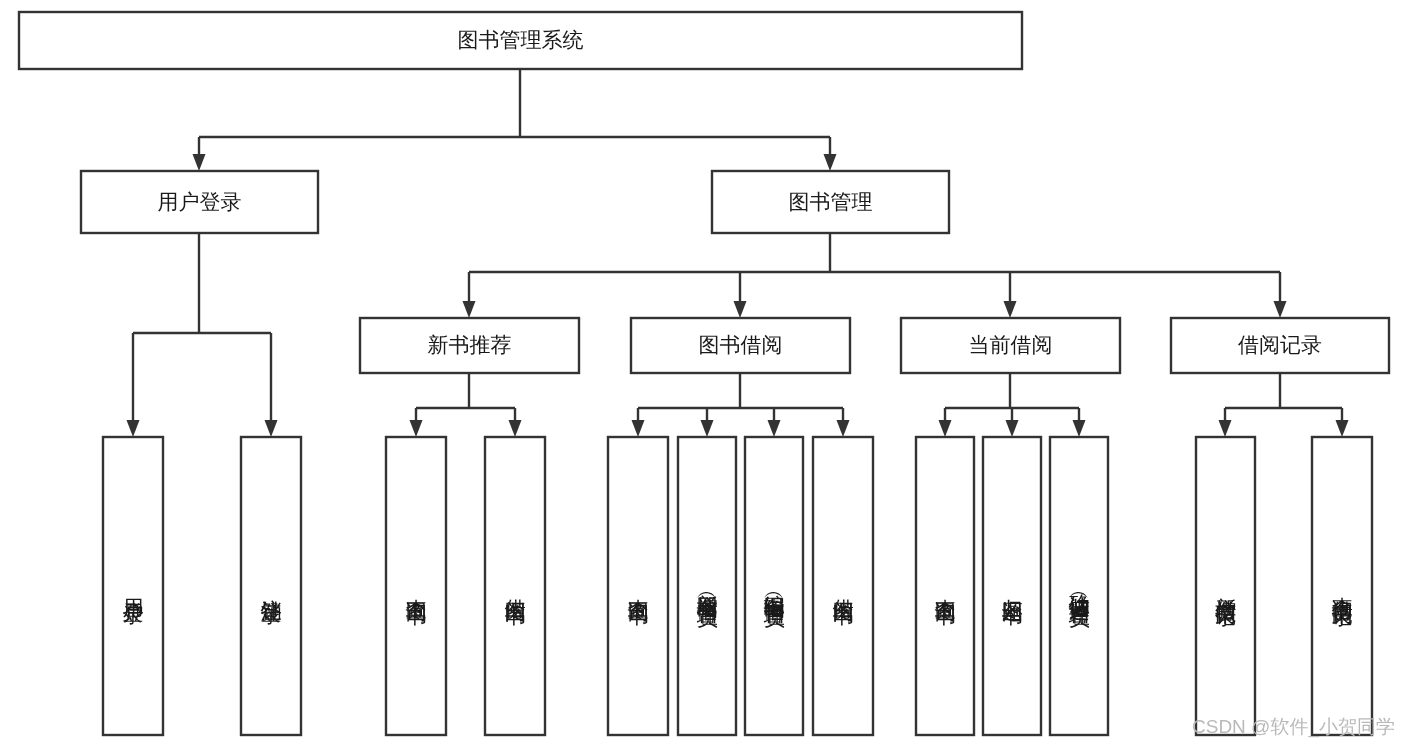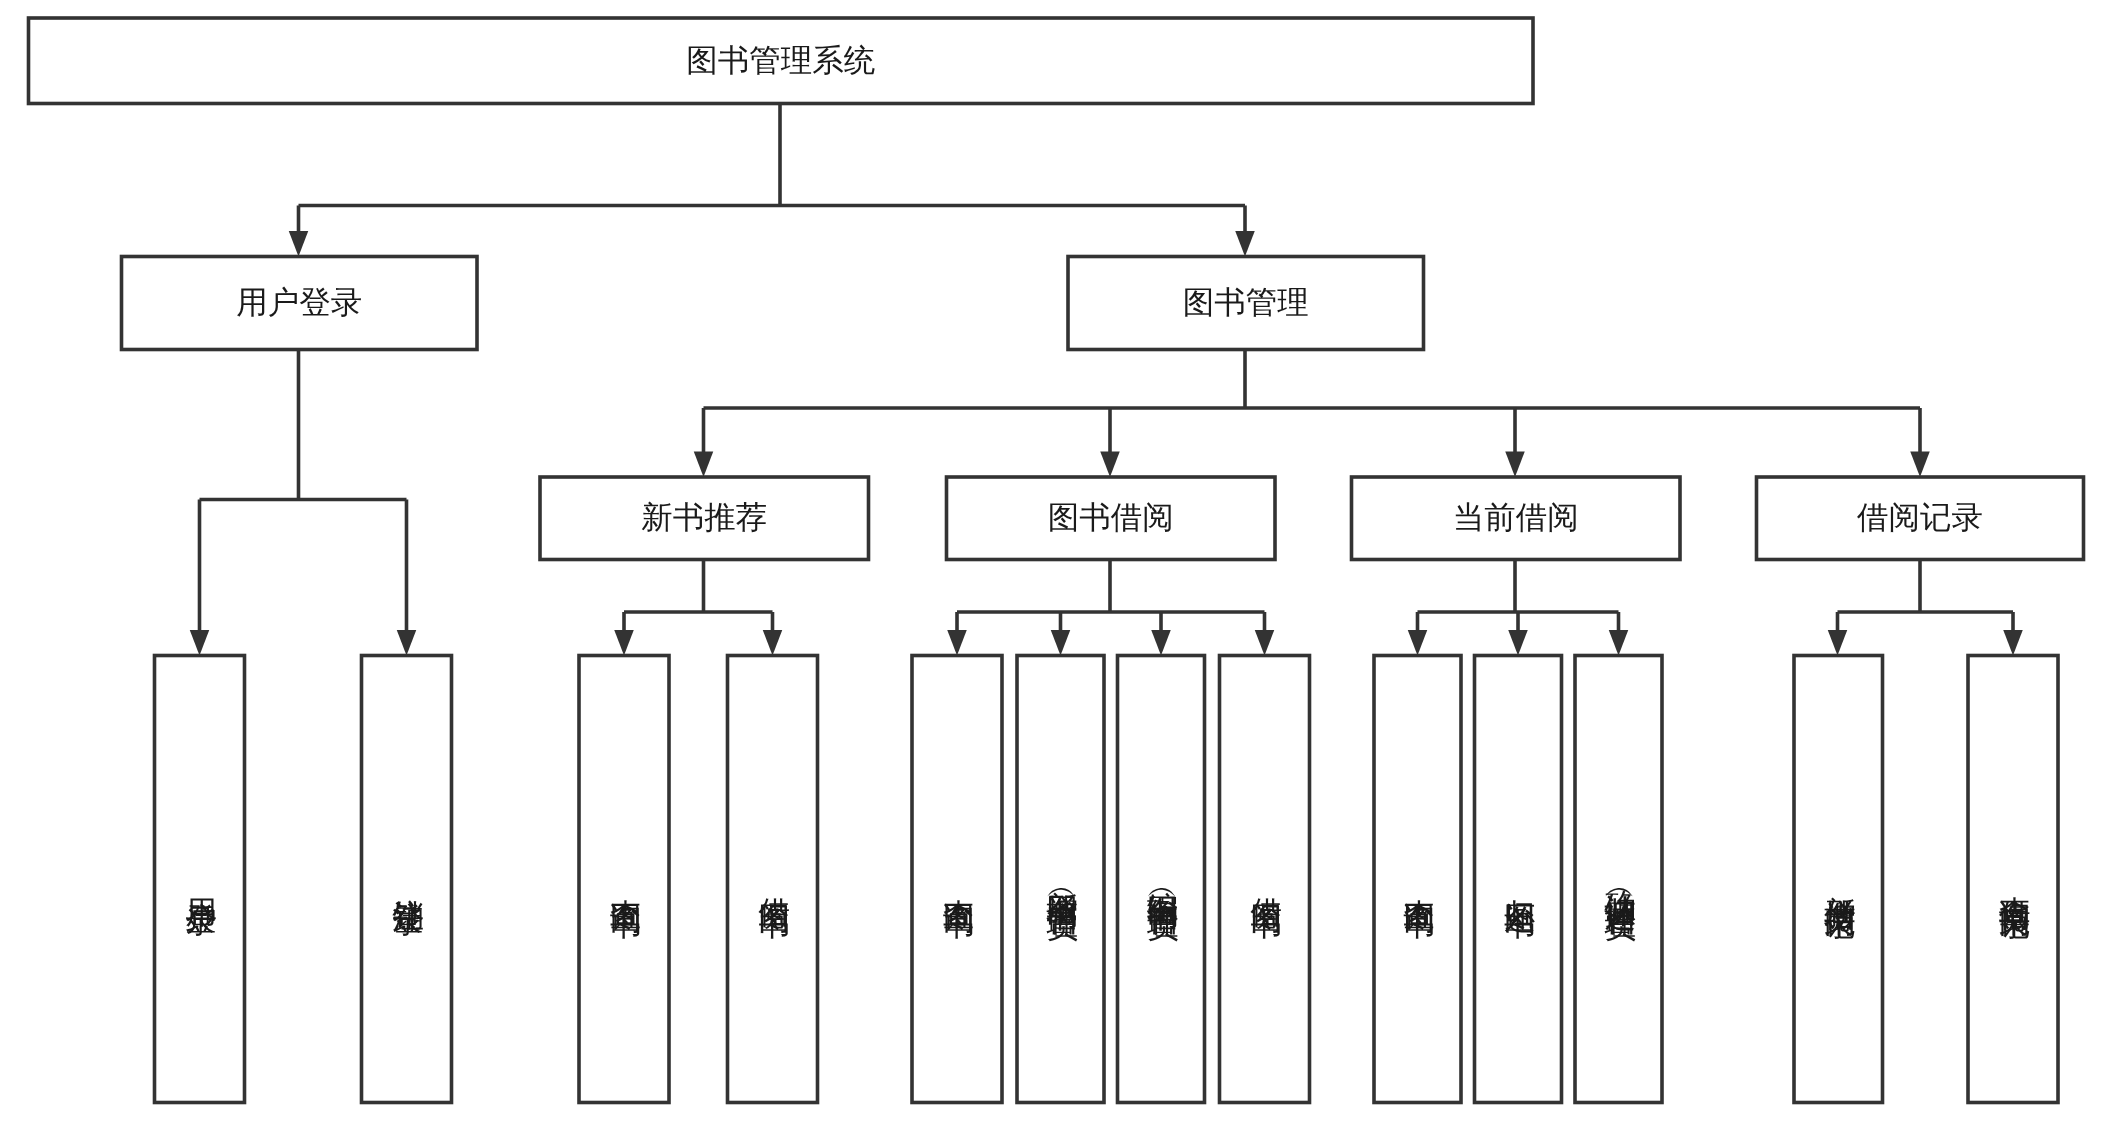--- a/index.html
+++ b/index.html
@@ -173,13 +173,14 @@
       <div class="node-label-v" style="left: 608px; top: 437px; width: 60px; height: 298px;">查询图书</div>
       <div class="node-label-v" style="left: 678px; top: 437px; width: 58px; height: 298px;">新增图书（管理员）</div>
       <div class="node-label-v" style="left: 745px; top: 437px; width: 58px; height: 298px;">编辑图书（管理员）</div>
       <div class="node-label-v" style="left: 813px; top: 437px; width: 60px; height: 298px;">借阅图书</div>
       <div class="node-label-v" style="left: 916px; top: 437px; width: 58px; height: 298px;">查询图书</div>
       <div class="node-label-v" style="left: 983px; top: 437px; width: 58px; height: 298px;">归还图书</div>
       <div class="node-label-v" style="left: 1050px; top: 437px; width: 58px; height: 298px;">确认归还（管理员）</div>
       <div class="node-label-v" style="left: 1196px; top: 437px; width: 59px; height: 298px;">新增借阅记录</div>
       <div class="node-label-v" style="left: 1312px; top: 437px; width: 60px; height: 298px;">查询借阅记录</div>
     </div>
+  <div class="watermark" style="left: 1192px; top: 714px;">CSDN @软件_小贺同学</div>
 </div>
 
 </body></html>

